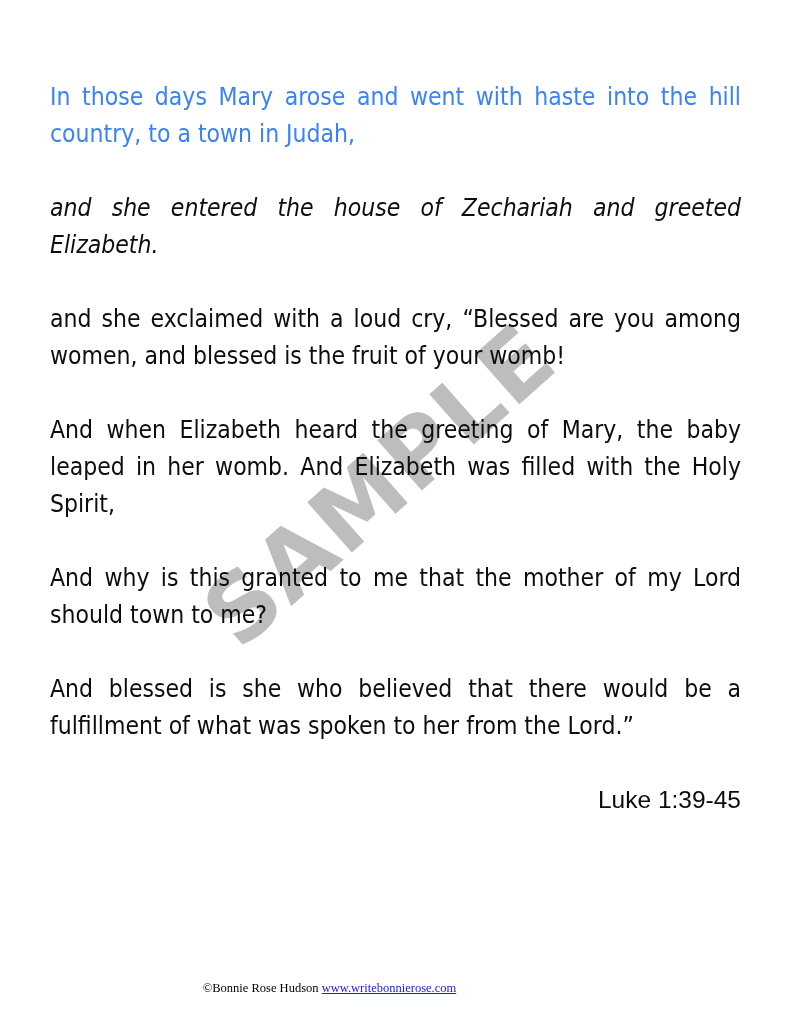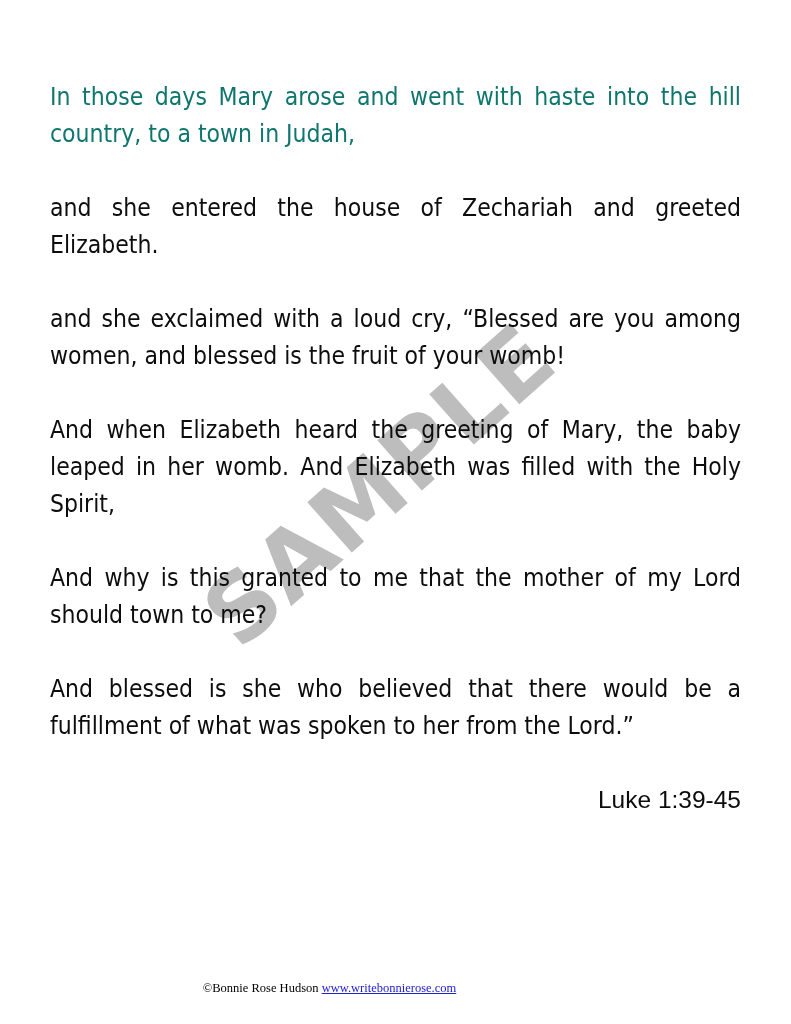--- a/index.html
+++ b/index.html
@@ -112,23 +112,23 @@
 <body>
 
 <div id="page" style="background: rgb(255, 255, 255); width: 791px; height: 1024px;">
 
   <div id="watermark-layer">
     <div id="watermark-text" style="color: rgb(189, 189, 189); transform: rotate(-41.5deg);">SAMPLE</div>
   </div>
 
   <div id="content">
 
-    <p class="verse-para last-line-natural" style="color: #0f766e;">In those days Mary arose and went with haste into the hill country, to a town in Judah,</p>
+    <p class="verse-para last-line-natural" style="color: #3b82f6;">In those days Mary arose and went with haste into the hill country, to a town in Judah,</p>
 
-    <p class="verse-para last-line-natural" style="color: rgb(13, 13, 13);">and she entered the house of Zechariah and greeted Elizabeth.</p>
+    <p class="verse-para last-line-natural" style="color: rgb(13, 13, 13); font-style: italic;">and she entered the house of Zechariah and greeted Elizabeth.</p>
 
     <p class="verse-para last-line-natural" style="color: rgb(13, 13, 13);">and she exclaimed with a loud cry, “Blessed are you among women, and blessed is the fruit of your womb!</p>
 
     <p class="verse-para last-line-natural" style="color: rgb(13, 13, 13);">And when Elizabeth heard the greeting of Mary, the baby leaped in her womb. And Elizabeth was filled with the Holy Spirit,</p>
 
     <p class="verse-para last-line-natural" style="color: rgb(13, 13, 13);">And why is this granted to me that the mother of my Lord should town to me?</p>
 
 
     <p class="verse-para last-line-natural" style="color: rgb(13, 13, 13);">And blessed is she who believed that there would be a fulfillment of what was spoken to her from the Lord.”</p>
 

